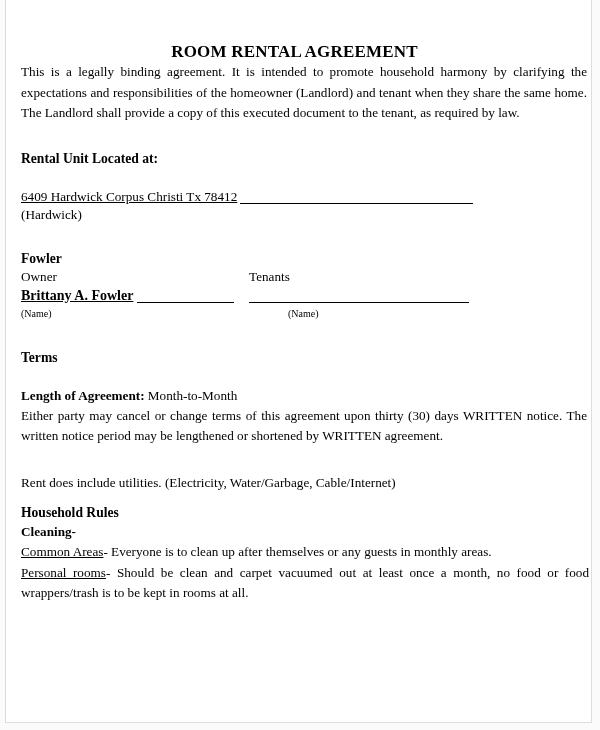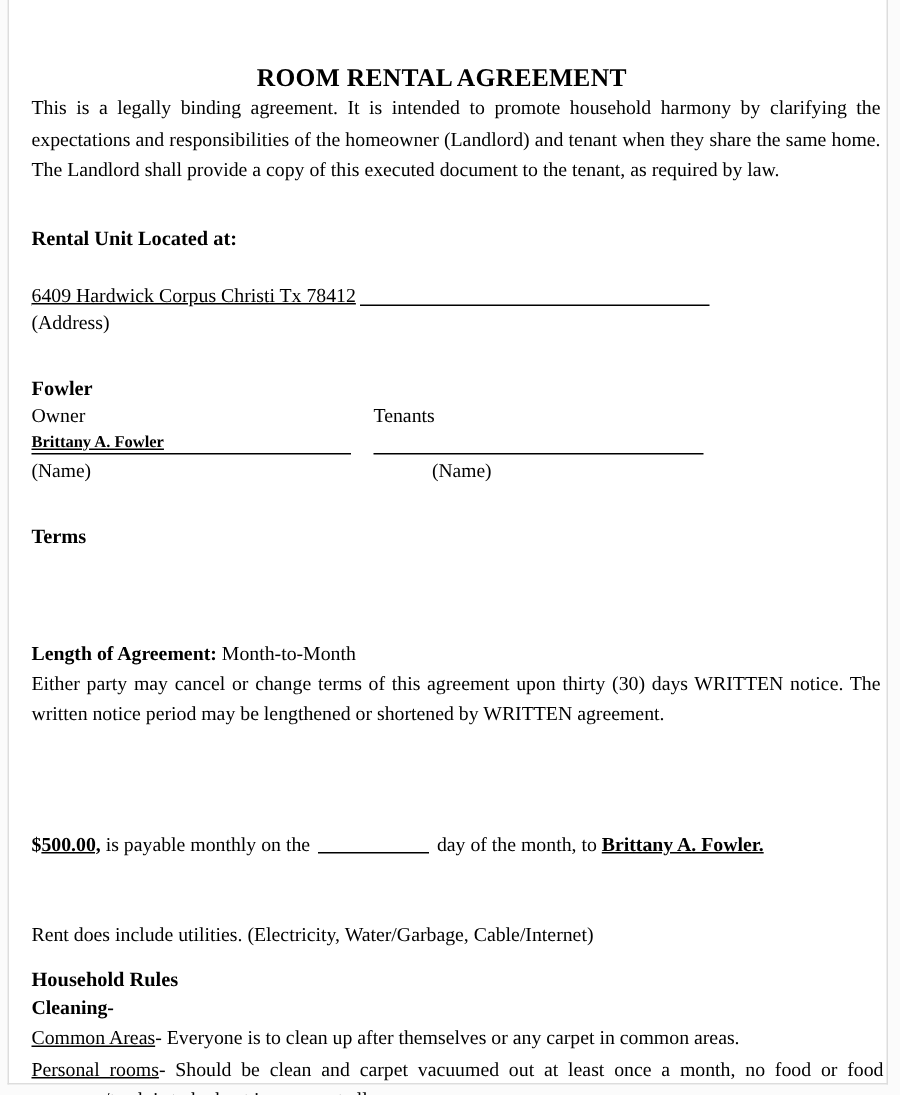--- a/index.html
+++ b/index.html
@@ -110,21 +110,21 @@
     height: 18px;
   }
   .col-right {
     position: absolute;
     left: 228px;
     top: 0;
   }
   .parties-lines {
     position: relative;
     height: 19px;
-    font-size: 11px;
+    font-size: 14px;
     line-height: 19px;
   }
   .rule-owner {
     position: absolute;
     left: 0;
     width: 213px;
     bottom: 2px;
     border-bottom: 1px solid #000000;
   }
   .rule-tenant {
@@ -136,35 +136,34 @@
   }
   .owner-name {
     position: relative;
     z-index: 2;
     font-weight: bold;
     background: #ffffff;
     padding-right: 4px;
   }
   .parties-sublabels {
     position: relative;
-    font-size: 13px;
+    font-size: 10px;
     line-height: 18px;
     height: 18px;
   }
   .sub-tenant {
     position: absolute;
     left: 267px;
     top: 0;
   }
 
   
   .rent-line {
     font-size: 13.2px;
     line-height: 20px;
-    margin-top: 40px;
   }
   .u-bold {
     font-weight: bold;
     text-decoration: underline;
   }
   .b-only { font-weight: bold; }
   .blank-inline {
     display: inline-block;
     width: 74px;
     border-bottom: 1px solid #000000;
@@ -202,21 +201,21 @@
       <div class="gap-lg"></div>
 
       <h2 class="section">Rental Unit Located at:</h2>
 
       <div class="gap-md"></div>
 
       <div class="fill-row">
         <span class="rule" style="width:452px;"></span>
         <span class="filled rule-under-text">6409 Hardwick Corpus Christi Tx 78412</span>
       </div>
-      <div class="label-small">(Address)</div>
+      <div class="label-small">(Hardwick)</div>
 
       <div class="gap-lg"></div>
 
       <h2 class="section">Fowler</h2>
 
       <div class="parties-head">
         <span>Owner</span>
         <span class="col-right">Tenants</span>
       </div>
 
@@ -240,38 +239,31 @@
       <div class="rent-line">
         <span class="b-only">Length of Agreement:</span>
         <span>Month-to-Month</span>
       </div>
 
       <p class="body-text" style="width:566px;">Either party may cancel or change terms of this agreement upon thirty (30) days WRITTEN notice. The written notice period may be lengthened or shortened by WRITTEN agreement.</p>
 
       <div class="gap-lg"></div>
 
 
-      <div class="rent-line">
-        <span class="b-only">$</span><span class="u-bold">500.00,</span>
-        <span>is payable monthly on the</span>
-        <span class="blank-inline"></span>
-        <span>day of the month, to</span>
-        <span class="u-bold">Brittany A. Fowler.</span>
-      </div>
 
       <div class="rent-line">Rent does include utilities. (Electricity, Water/Garbage, Cable/Internet)</div>
 
       <div class="gap-sm"></div>
 
       <h2 class="section">Household Rules</h2>
 
       <div class="rules-line b-only">Cleaning-</div>
 
       <div class="rules-line">
-        <span class="rule-under-text">Common Areas</span><span>- Everyone is to clean up after themselves or any carpet in common areas.</span>
+        <span class="rule-under-text">Common Areas</span><span>- Everyone is to clean up after themselves or any guests in monthly areas.</span>
       </div>
 
       <p class="rules-para">
         <span class="rule-under-text">Personal rooms</span><span>- Should be clean and carpet vacuumed out at least once a month, no food or food wrappers/trash is to be kept in rooms at all.</span>
       </p>
 
     </div>
   </div>
 </div>
 

